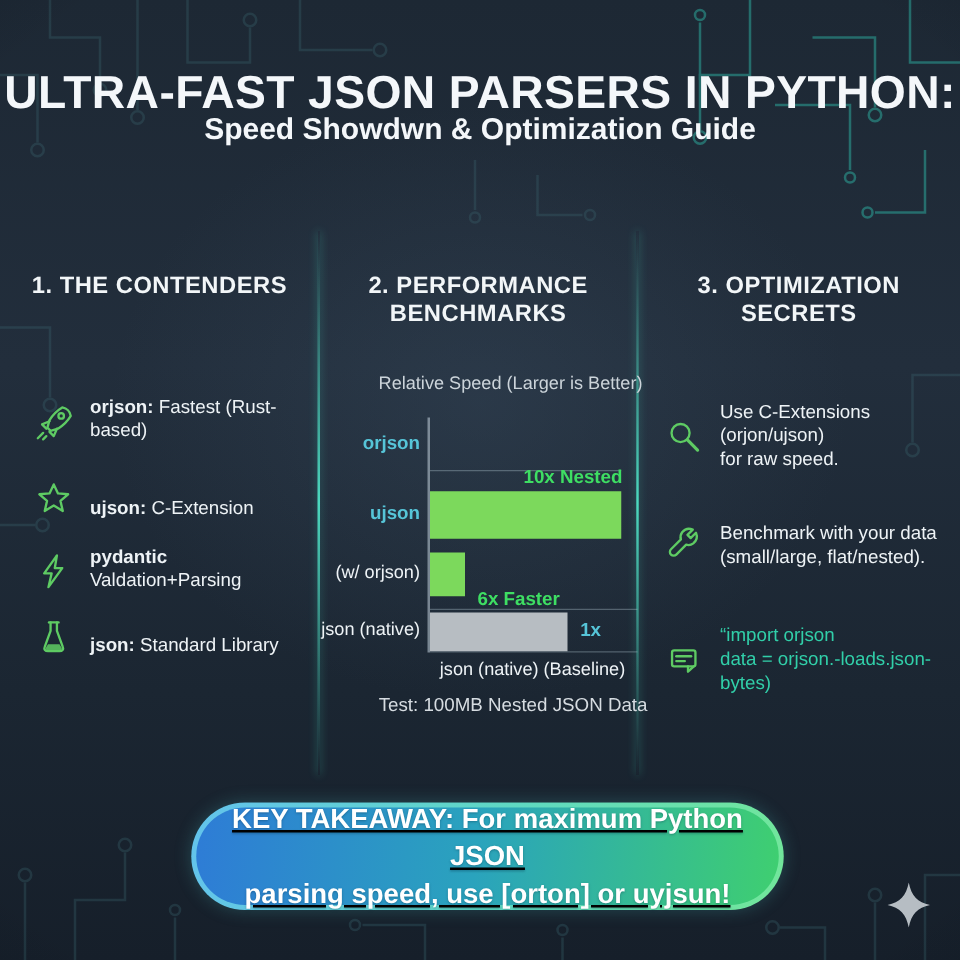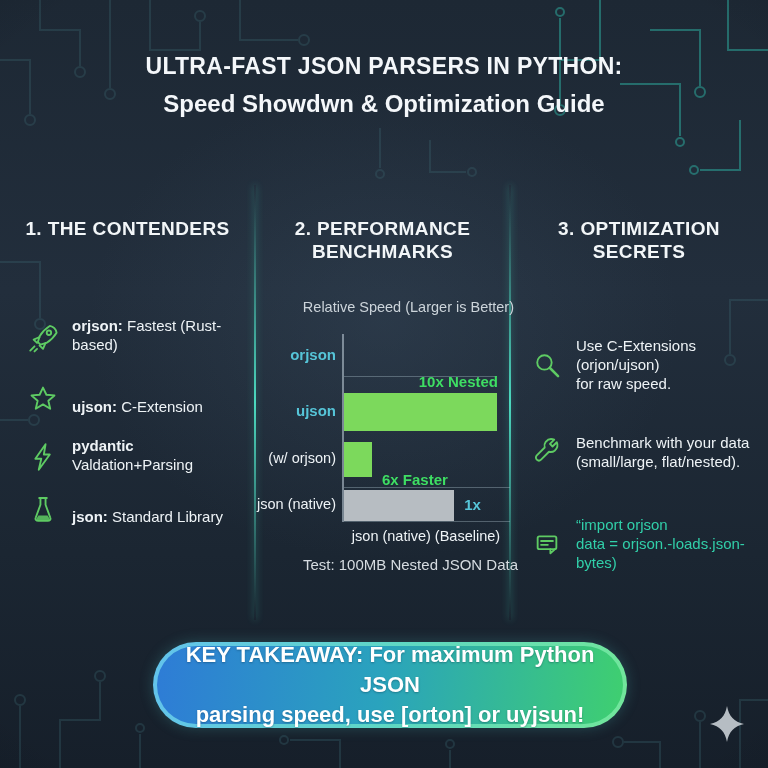--- a/index.html
+++ b/index.html
@@ -11,21 +11,21 @@
   .circuit{position:absolute;left:0;top:0;z-index:0;pointer-events:none;}
   .vignette{position:absolute;inset:0;z-index:1;pointer-events:none;
     background:
       radial-gradient(ellipse 62% 50% at 50% 42%, rgba(64,84,104,0.30), rgba(0,0,0,0) 62%),
       radial-gradient(ellipse 120% 105% at 50% 50%, rgba(0,0,0,0) 58%, rgba(7,12,18,0.55) 100%);
   }
   .layer{position:absolute;z-index:2;}
 
   
   .title1{left:0;top:53px;width:768px;text-align:center;color:#f4f7fa;
-    font-size:23px;font-weight:700;letter-spacing:0.3px;}
+    font-size:37px;font-weight:700;letter-spacing:0.3px;}
   .title2{left:0;top:90px;width:768px;text-align:center;color:#f4f7fa;
     font-size:24px;font-weight:700;}
 
   
   .divider{width:2px;top:185px;height:435px;z-index:2;
     background:linear-gradient(to bottom, rgba(62,214,186,0) 0%, rgba(78,226,198,0.95) 50%, rgba(62,214,186,0) 100%);
     box-shadow:0 0 7px rgba(70,220,192,0.45);}
   .div1{left:254px;} .div2{left:509px;}
 
   
@@ -36,21 +36,21 @@
 
   
   .list{display:block;}
   .list-c1{left:26px;top:314px;width:215px;}
   .list-c3{left:530px;top:320px;width:232px;}
   .crow{display:flex;align-items:flex-end;min-height:40px;}
   .crow:nth-child(1){margin-bottom:22px;}
   .crow:nth-child(2){margin-bottom:10px;}
   .crow:nth-child(3){min-height:48px;margin-bottom:12px;}
   .srow{display:flex;align-items:center;min-height:46px;}
-  .srow:nth-child(1){margin-bottom:36px;margin-top:16px;}
+  .srow:nth-child(1){margin-bottom:36px;}
   .srow:nth-child(2){margin-bottom:40px;}
   .licon{width:34px;height:34px;flex:0 0 34px;margin-right:12px;}
   .licon svg{width:100%;height:100%;}
   .ltxt{color:#eef3f6;font-size:15px;line-height:19px;}
   .ltxt b{font-weight:700;}
   .ltxt.code{color:#31cfa9;font-weight:500;font-size:15px;}
 
   
   .chart-title{left:252px;top:299px;width:262px;text-align:right;color:#ccd4da;font-size:14.5px;}
   .chart{left:242px;top:330px;width:268px;height:235px;}
@@ -71,21 +71,21 @@
   .ann{font-weight:700;font-size:15px;color:#3ede63;}
   .ann-10x{top:43px;right:12px;}
   .ann-6x{top:141px;left:140px;}
   .ann-1x{top:166px;color:#56c5d8;}
   .xlabel{top:198px;left:94px;width:180px;text-align:center;color:#eef3f6;font-size:14.5px;}
   .chart-caption{left:248px;top:556px;width:270px;text-align:right;color:#d6dce1;font-size:15px;}
 
   
   .banner{left:153px;top:642px;width:474px;height:86px;border-radius:46px;padding:4px;box-sizing:border-box;
     background:linear-gradient(100deg,#63c3ec 0%,#5fd9c0 55%,#72e69a 100%);
-    box-shadow:0 0 14px rgba(80,200,200,0.25);}
+    box-shadow:0 0 14px rgba(80,200,200,0.25);text-decoration:underline;}
   .banner-inner{width:100%;height:100%;border-radius:42px;box-sizing:border-box;
     background:linear-gradient(95deg,#2e7cd6 0%,#2aa3bd 48%,#3fcf70 100%);
     display:flex;flex-direction:column;justify-content:center;align-items:center;}
   .banner-inner div{color:#ffffff;font-size:22px;font-weight:700;line-height:30px;text-align:center;
     text-shadow:0 1px 2px rgba(0,40,60,0.35);}
 
   .sparkle{left:710px;top:706px;width:34px;height:36px;}
 </style>
 </head>
 <body>

